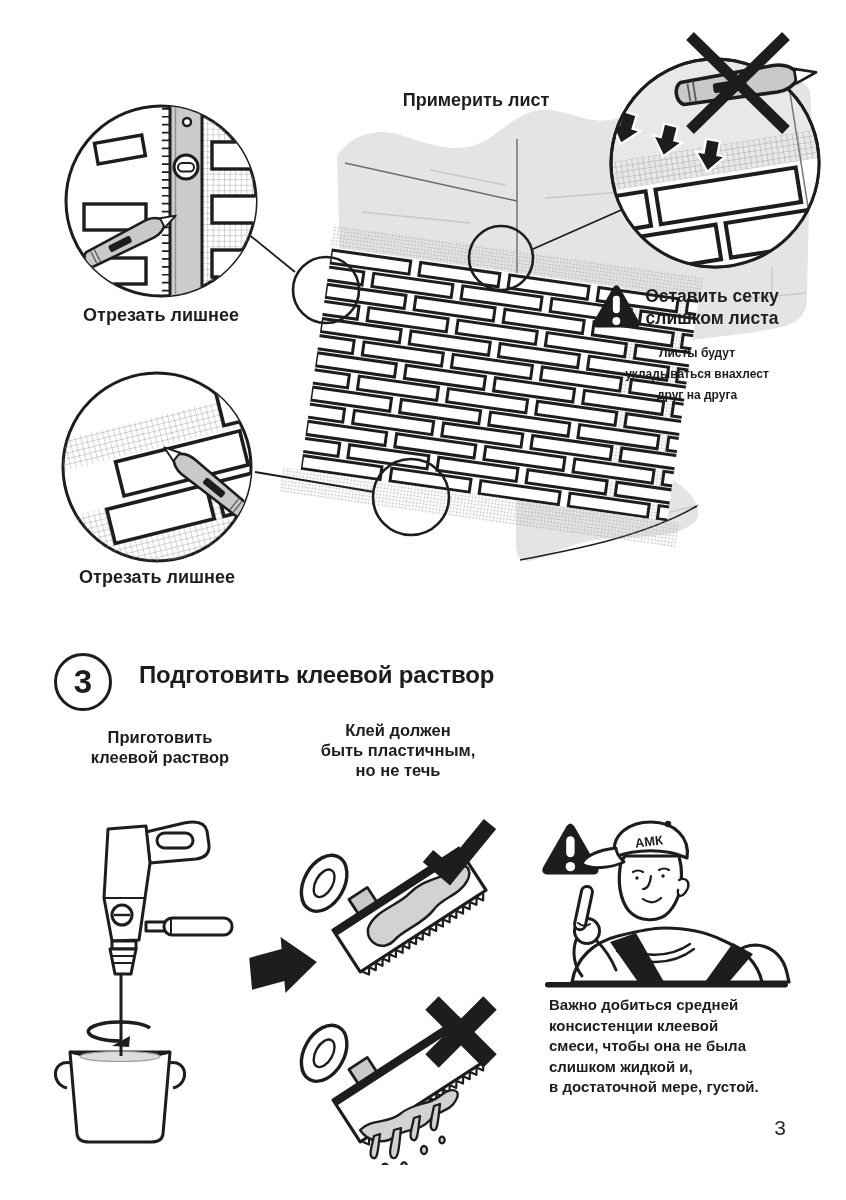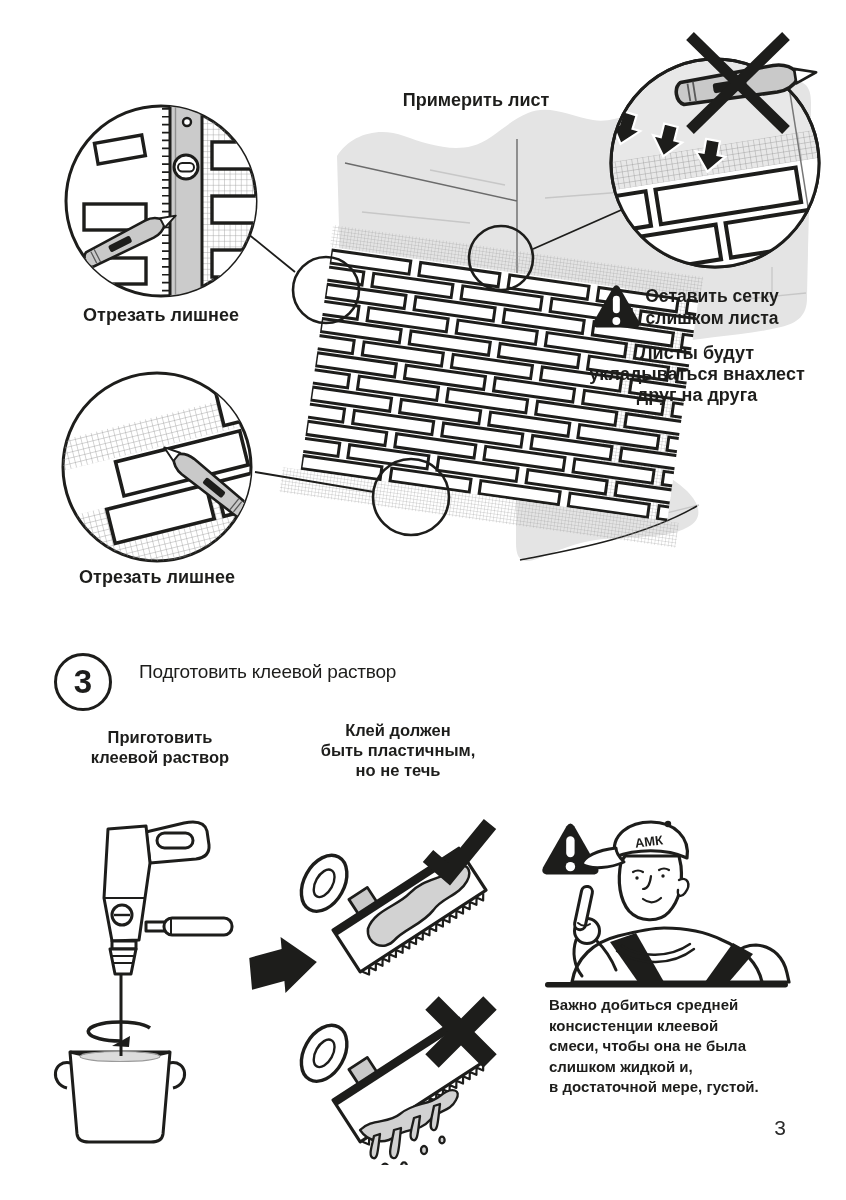--- a/index.html
+++ b/index.html
@@ -5,26 +5,26 @@
   html,body{margin:0;padding:0;background:#fff;}
   .page{position:relative;width:846px;height:1200px;background:#fff;overflow:hidden;
         font-family:"Liberation Sans",sans-serif;color:#1d1d1b;}
   .abs{position:absolute;}
   .preline{white-space:pre-line;}
   .b{font-weight:700;}
   .ctr{text-align:center;}
   .lbl{font-size:18px;line-height:21px;}
   .small-lbl{font-size:16.5px;line-height:20px;}
   .warn-txt{font-size:17.5px;line-height:22px;}
-  .note-txt{font-size:18px;line-height:21px;}
+  .note-txt{font-size:12px;line-height:21px;}
   .advice{font-size:15px;line-height:20.5px;}
   .step-badge{width:52px;height:52px;border:3.6px solid #1d1d1b;border-radius:50%;
               display:flex;align-items:center;justify-content:center;
               font-size:33px;font-weight:700;}
-  .step-title{font-size:19px;font-weight:400;letter-spacing:-0.2px;}
+  .step-title{font-size:24px;font-weight:700;letter-spacing:-0.2px;}
   .pageno{font-size:21px;color:#2a2a2a;}
   svg{position:absolute;left:0;}
   svg text{font-family:"Liberation Sans",sans-serif;}
 </style>
 </head>
 <body>
 
 <div class="page">
 
 <svg style="top:0" width="846" height="640" viewBox="0 0 846 640">

